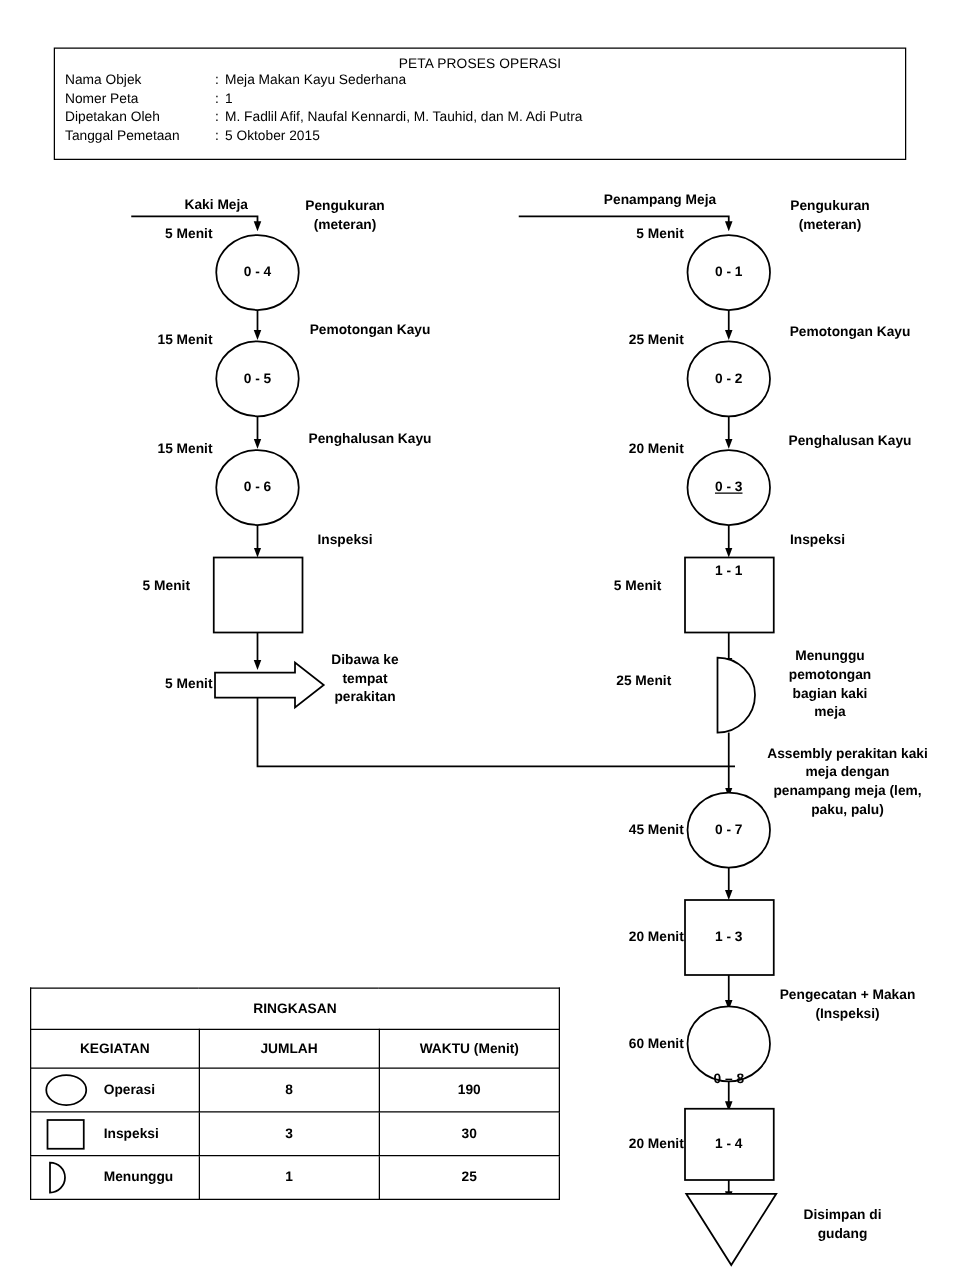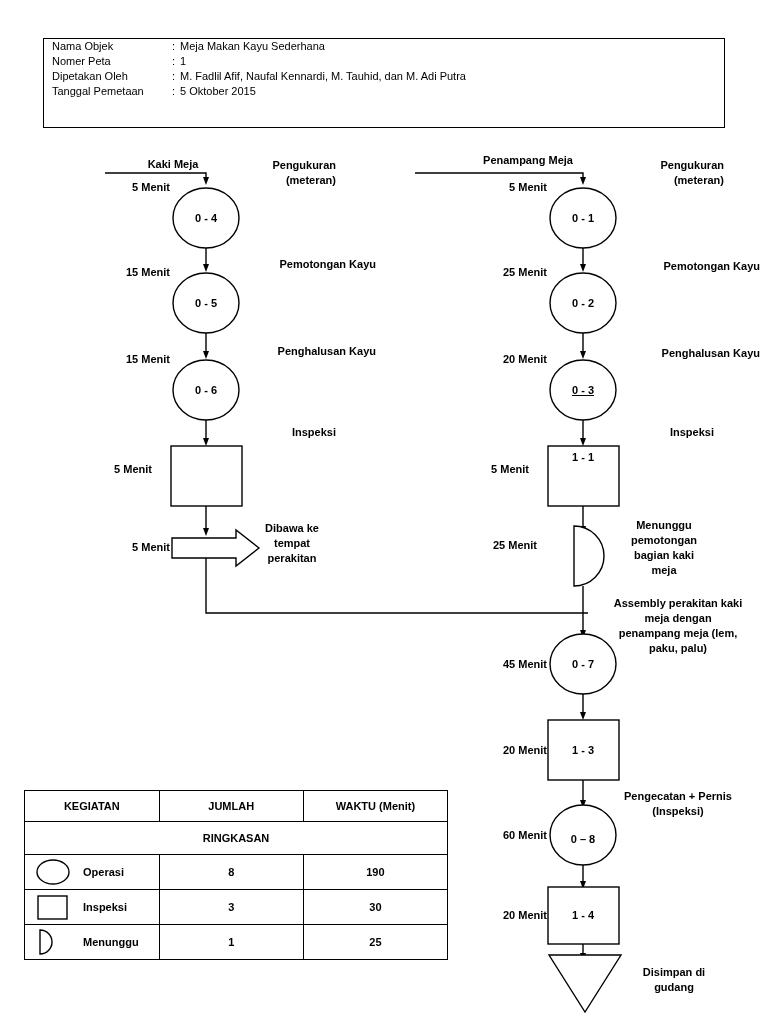--- a/index.html
+++ b/index.html
@@ -64,21 +64,21 @@
     text-align: right;
     line-height: 14px;
   }
   .desc-label {
     position: absolute;
     font-size: 11px;
     font-weight: bold;
     line-height: 15px;
   }
   .desc-center { text-align: center; }
-  .desc-left { text-align: right; }
+  .desc-left { text-align: center; }
 
   
   #summary-table {
     position: absolute;
     left: 24px;
     top: 790px;
     width: 424px;
     border: 1px solid #000;
     border-collapse: collapse;
     background: #fff;
@@ -106,20 +106,21 @@
   .sum-icon-svg { width: 40px; height: 30px; flex: 0 0 40px; }
   .sum-icon-text { margin-left: 8px; }
   .col-keg { width: 134px; }
   .col-jml { width: 145px; }
   .col-wkt { width: 145px; }
 </style>
 </head>
 <body>
 
 <div id="header-box">
+  <div id="header-title">PETA PROSES OPERASI</div>
 
   <div class="hdr-row">
     <div class="hdr-label">Nama Objek</div>
     <div class="hdr-colon">:</div>
     <div class="hdr-value">Meja Makan Kayu Sederhana</div>
   </div>
   <div class="hdr-row">
     <div class="hdr-label">Nomer Peta</div>
     <div class="hdr-colon">:</div>
     <div class="hdr-value">1</div>
@@ -249,39 +250,39 @@
 <div class="node-label" style="left:553px; top:657px; width:60px;">0 - 7</div>
 <div class="desc-label desc-center" style="left:598px; top:596px; width:160px;">Assembly perakitan kaki</div>
 <div class="desc-label desc-center" style="left:598px; top:611px; width:160px;text-align:center;">meja dengan</div>
 <div class="desc-label desc-center" style="left:598px; top:626px; width:160px;">penampang meja (lem,</div>
 <div class="desc-label desc-center" style="left:598px; top:641px; width:160px;">paku, palu)</div>
 
 <div class="time-label" style="left:455px; top:743px; width:92px;">20 Menit</div>
 <div class="node-label" style="left:553px; top:743px; width:60px;">1 - 3</div>
 
 <div class="time-label" style="left:455px; top:828px; width:92px;">60 Menit</div>
-<div class="node-label" style="left:553px; top:832px; width:60px;">0 – 8</div>
-<div class="desc-label desc-center" style="left:598px; top:789px; width:160px;">Pengecatan + Pernis</div>
+<div class="node-label" style="left:553px; top:856px; width:60px;">0 – 8</div>
+<div class="desc-label desc-center" style="left:598px; top:789px; width:160px;">Pengecatan + Makan</div>
 <div class="desc-label desc-center" style="left:598px; top:804px; width:160px;">(Inspeksi)</div>
 
 <div class="time-label" style="left:455px; top:908px; width:92px;">20 Menit</div>
 <div class="node-label" style="left:553px; top:908px; width:60px;">1 - 4</div>
 
 <div class="desc-label desc-center" style="left:618px; top:965px; width:112px;">Disimpan di</div>
 <div class="desc-label desc-center" style="left:618px; top:980px; width:112px;">gudang</div>
 
 <table id="summary-table">
   <tbody>
       <tr>
+    <td id="sum-title-cell" colspan="3">RINGKASAN</td>
+  </tr>
+  <tr>
     <th class="sum-head-cell col-keg">KEGIATAN</th>
     <th class="sum-head-cell col-jml">JUMLAH</th>
     <th class="sum-head-cell col-wkt">WAKTU (Menit)</th>
-  </tr>
-  <tr>
-    <td id="sum-title-cell" colspan="3">RINGKASAN</td>
   </tr>
 
   <tr>
     <td class="sum-row-cell sum-icon-cell">
       <div class="sum-icon-wrap">
         <svg class="sum-icon-svg" viewBox="0 0 40 30">
           <ellipse cx="18" cy="15" rx="16" ry="12" fill="#fff" stroke="#000" stroke-width="1.4"></ellipse>
         </svg>
         <span class="sum-icon-text">Operasi</span>
       </div>

